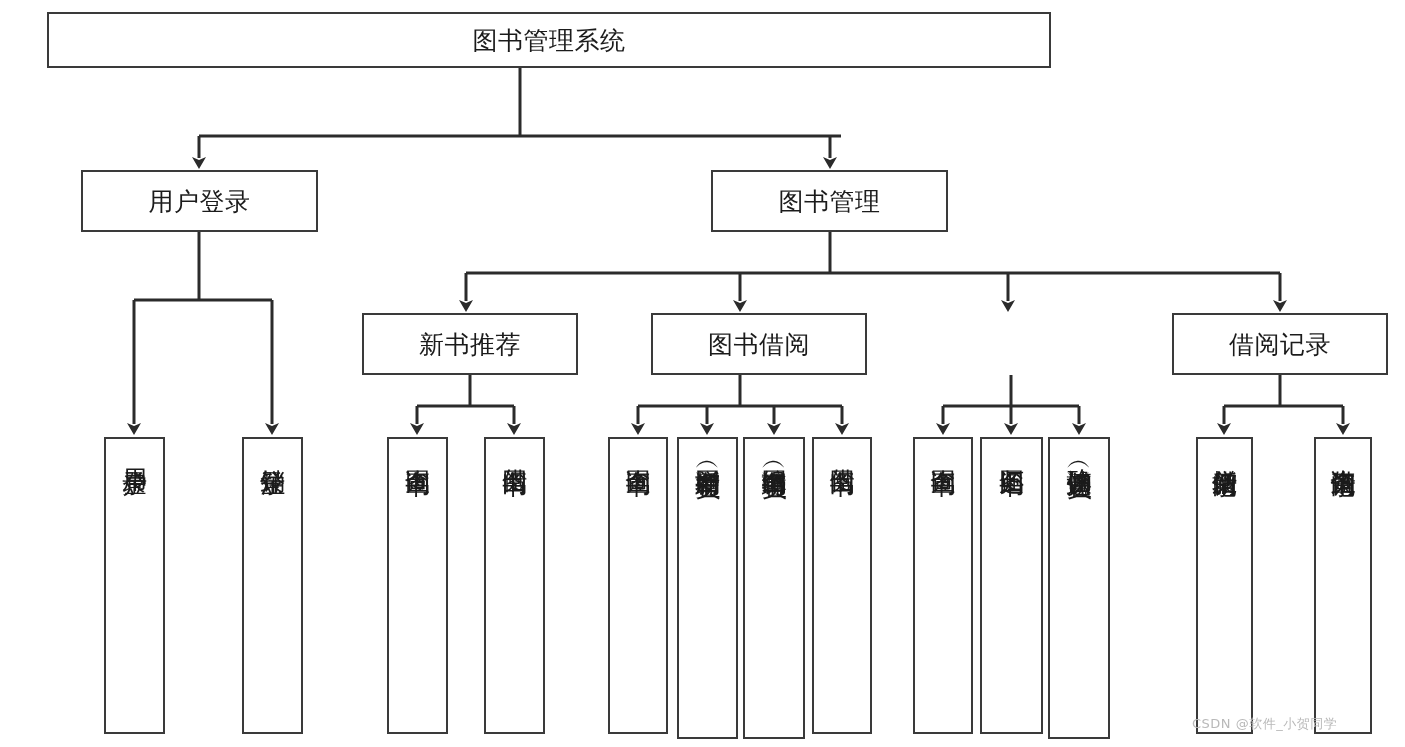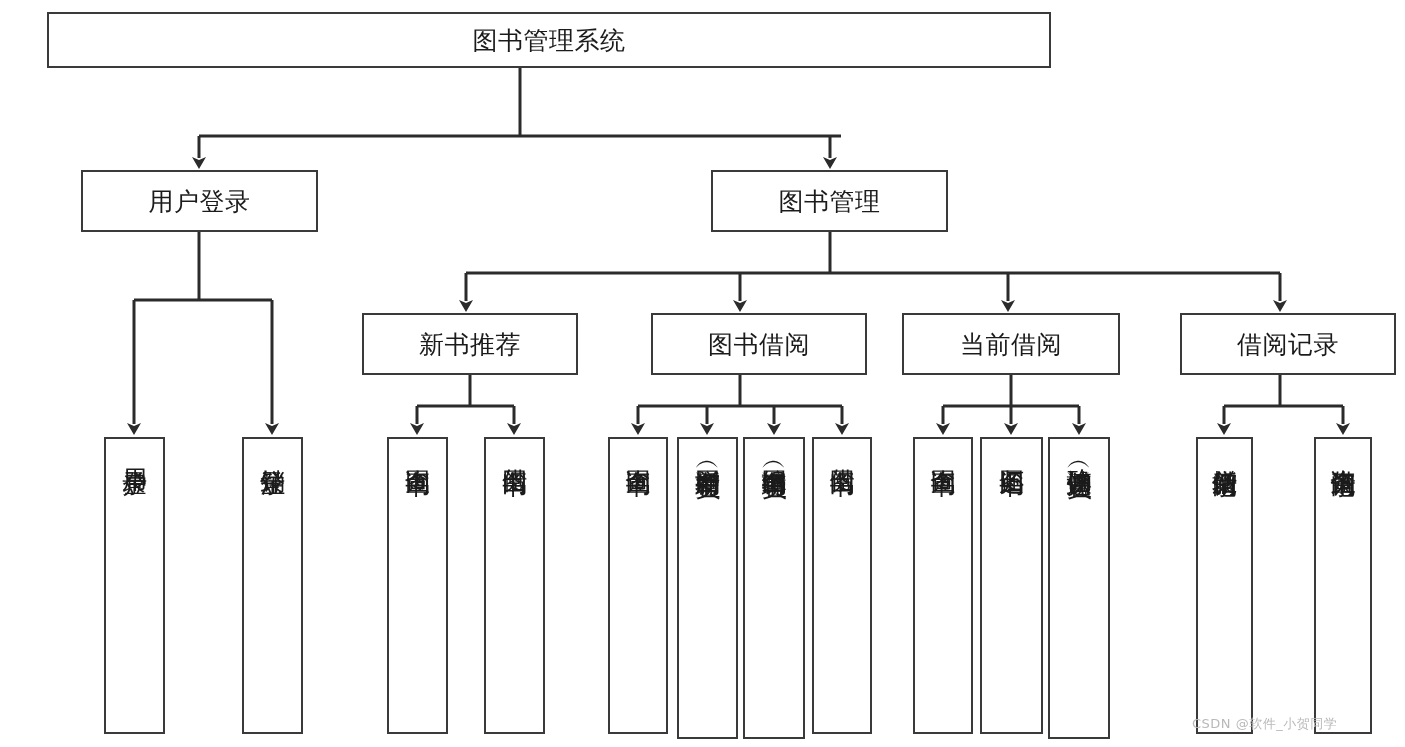--- a/index.html
+++ b/index.html
@@ -126,24 +126,21 @@
   <div class="node horiz" id="n-l3-0" style="left: 362px; top: 313px; width: 216px; height: 62px;">
     <span>新书推荐</span>
   </div>
 
   <div class="node horiz" id="n-l2-1" style="left: 711px; top: 170px; width: 237px; height: 62px;">
     <span>图书管理</span>
   </div>
   <div class="node horiz" id="n-l3-1" style="left: 632px; top: 313px; width: 216px; height: 62px; margin-left: 19px;">
     <span>图书借阅</span>
   </div>
-  <div class="node horiz" id="n-l3-2" style="left: 902px; top: 313px; width: 218px; height: 62px;">
-    <span>当前借阅</span>
-  </div>
-  <div class="node horiz" id="n-l3-3" style="left: 1172px; top: 313px; width: 216px; height: 62px; margin-left: 8px;">
+  <div class="node horiz" id="n-l3-3" style="left: 1172px; top: 313px; width: 216px; height: 62px;">
     <span>借阅记录</span>
   </div>
 
   <div class="node vert" id="n-leaf-0" style="left: 104px; top: 437px; width: 61px; height: 297px;">
     <span class="vtext">用户登录</span>
   </div>
   <div class="node vert" id="n-leaf-1" style="left: 242px; top: 437px; width: 61px; height: 297px;">
     <span class="vtext">注销登录</span>
   </div>
   <div class="node vert" id="n-leaf-2" style="left: 387px; top: 437px; width: 61px; height: 297px;">

